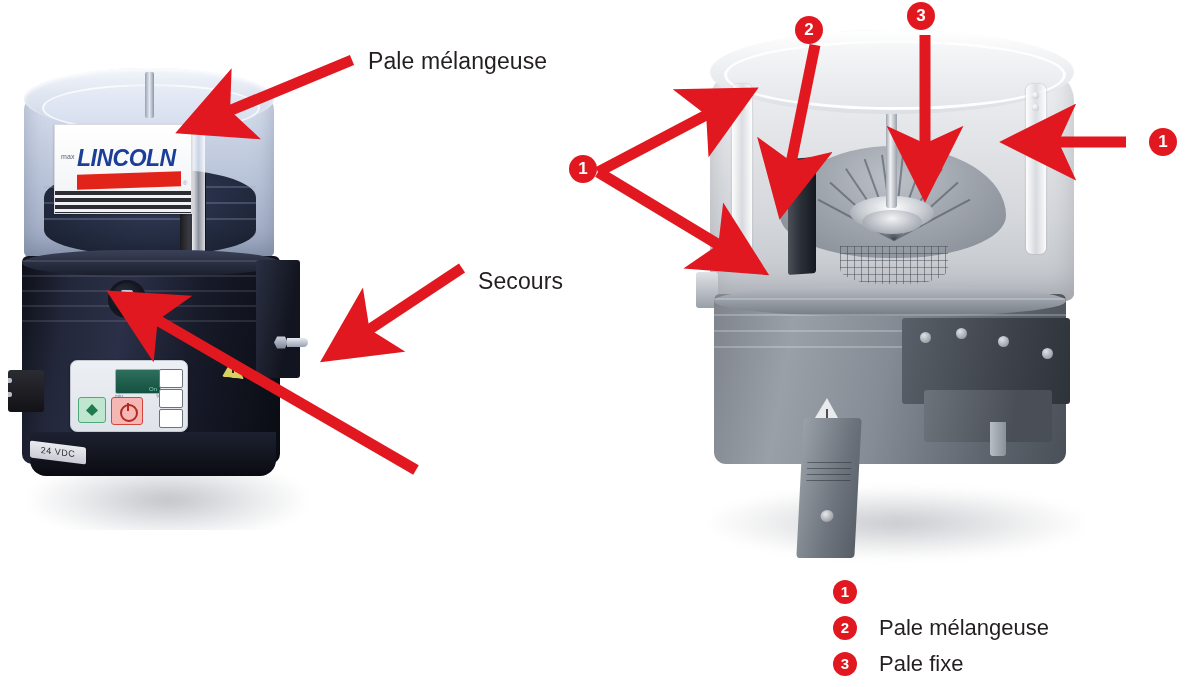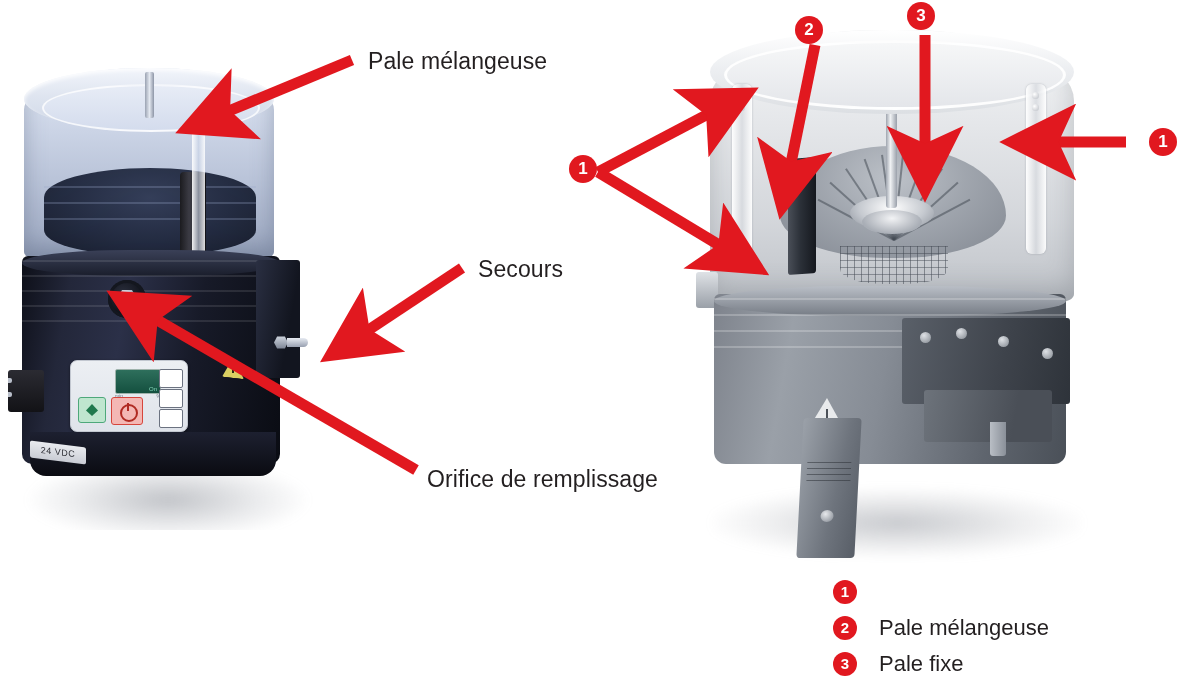--- a/index.html
+++ b/index.html
@@ -452,20 +452,27 @@
       <div class="pl-grease-stripe" style="top:18px"></div>
       <div class="pl-grease-stripe" style="top:34px"></div>
       <div class="pl-grease-stripe" style="top:50px"></div>
     </div>
     <div class="pl-post"></div>
     <div class="pl-dome-top"></div>
     <div class="pl-dome-inner-ring"></div>
     <div class="pl-shaft"></div>
     <div class="pl-dome-edge"></div>
 
+    <div class="pl-label">
+      <span class="max">max</span>
+      <span class="brand">LINCOLN</span>
+      <span class="brandbar"></span>
+      <span class="reg">®</span>
+      <span class="fins"></span>
+    </div>
 
     <div class="pl-body"></div>
     <div class="pl-body-top"></div>
     <div class="pl-ribs"></div>
     <div class="pl-flange"></div>
 
     <div class="pl-cap">
         <i></i>
       </div>
     <div class="pl-warn"></div>
@@ -574,22 +581,21 @@
     <line x1="598" y1="172" x2="724" y2="248" stroke="#e1181f" stroke-width="11" marker-end="url(#ah)"></line>
 
     <line x1="1126" y1="142" x2="1052" y2="142" stroke="#e1181f" stroke-width="11" marker-end="url(#ah)"></line>
 
     <line x1="815" y1="45" x2="790" y2="168" stroke="#e1181f" stroke-width="11" marker-end="url(#ah)"></line>
 
     <line x1="925" y1="35" x2="925" y2="150" stroke="#e1181f" stroke-width="11" marker-end="url(#ah)"></line>
   </svg>
 
   <div class="callout-label" style="left:368px; top:48px;">Pale mélangeuse</div>
-  <div class="callout-label" style="left:478px; top:256px;">Secours</div>
-  <div class="callout-label" style="left:427px; top:466px;">Orifice de remplissage</div>
+  <div class="callout-label" style="left:478px; top:268px;">Secours</div>
 
   <div class="photo-badge" style="left:569px; top:155px;">1</div>
   <div class="photo-badge" style="left:1149px; top:128px;">1</div>
   <div class="photo-badge" style="left:795px; top:16px;">2</div>
   <div class="photo-badge" style="left:907px; top:2px;">3</div>
 
   <div class="legend">
     <div class="legend-row">
       <span class="legend-badge">1</span>
     </div>

